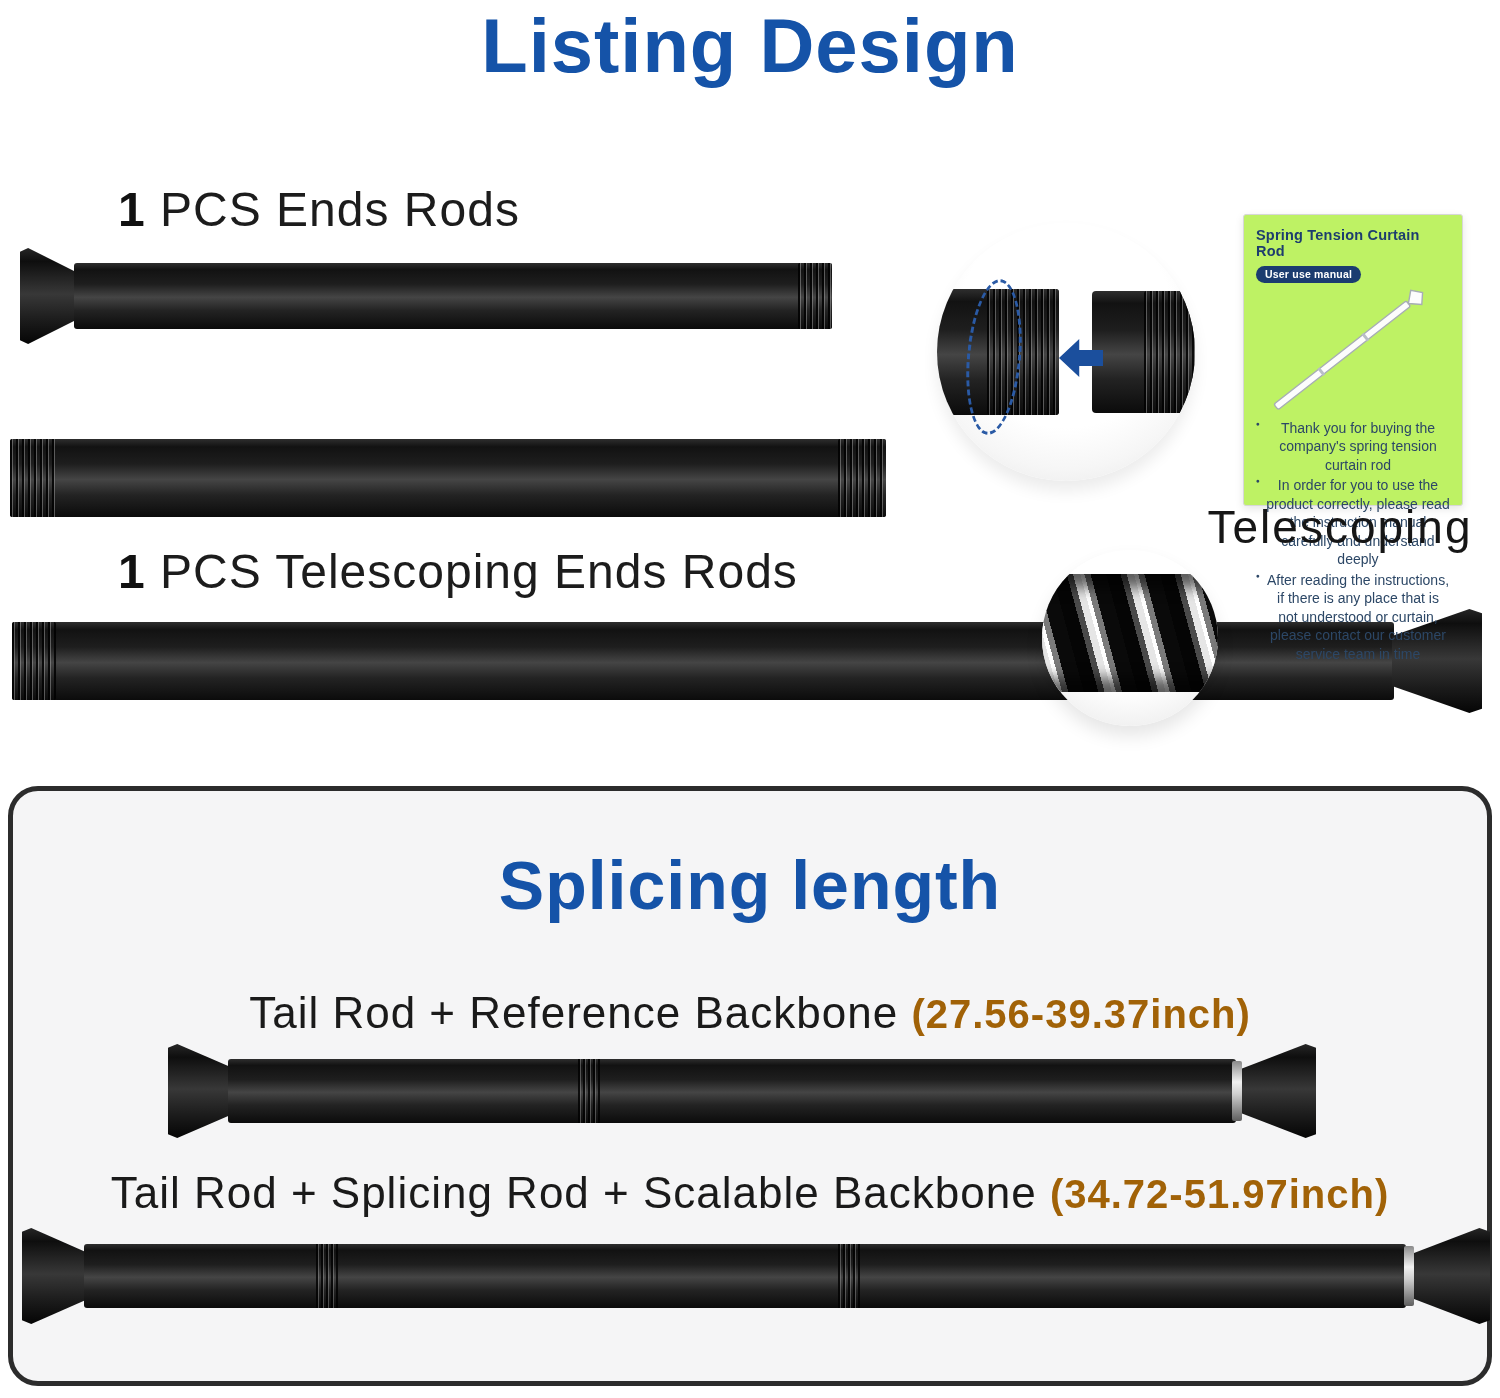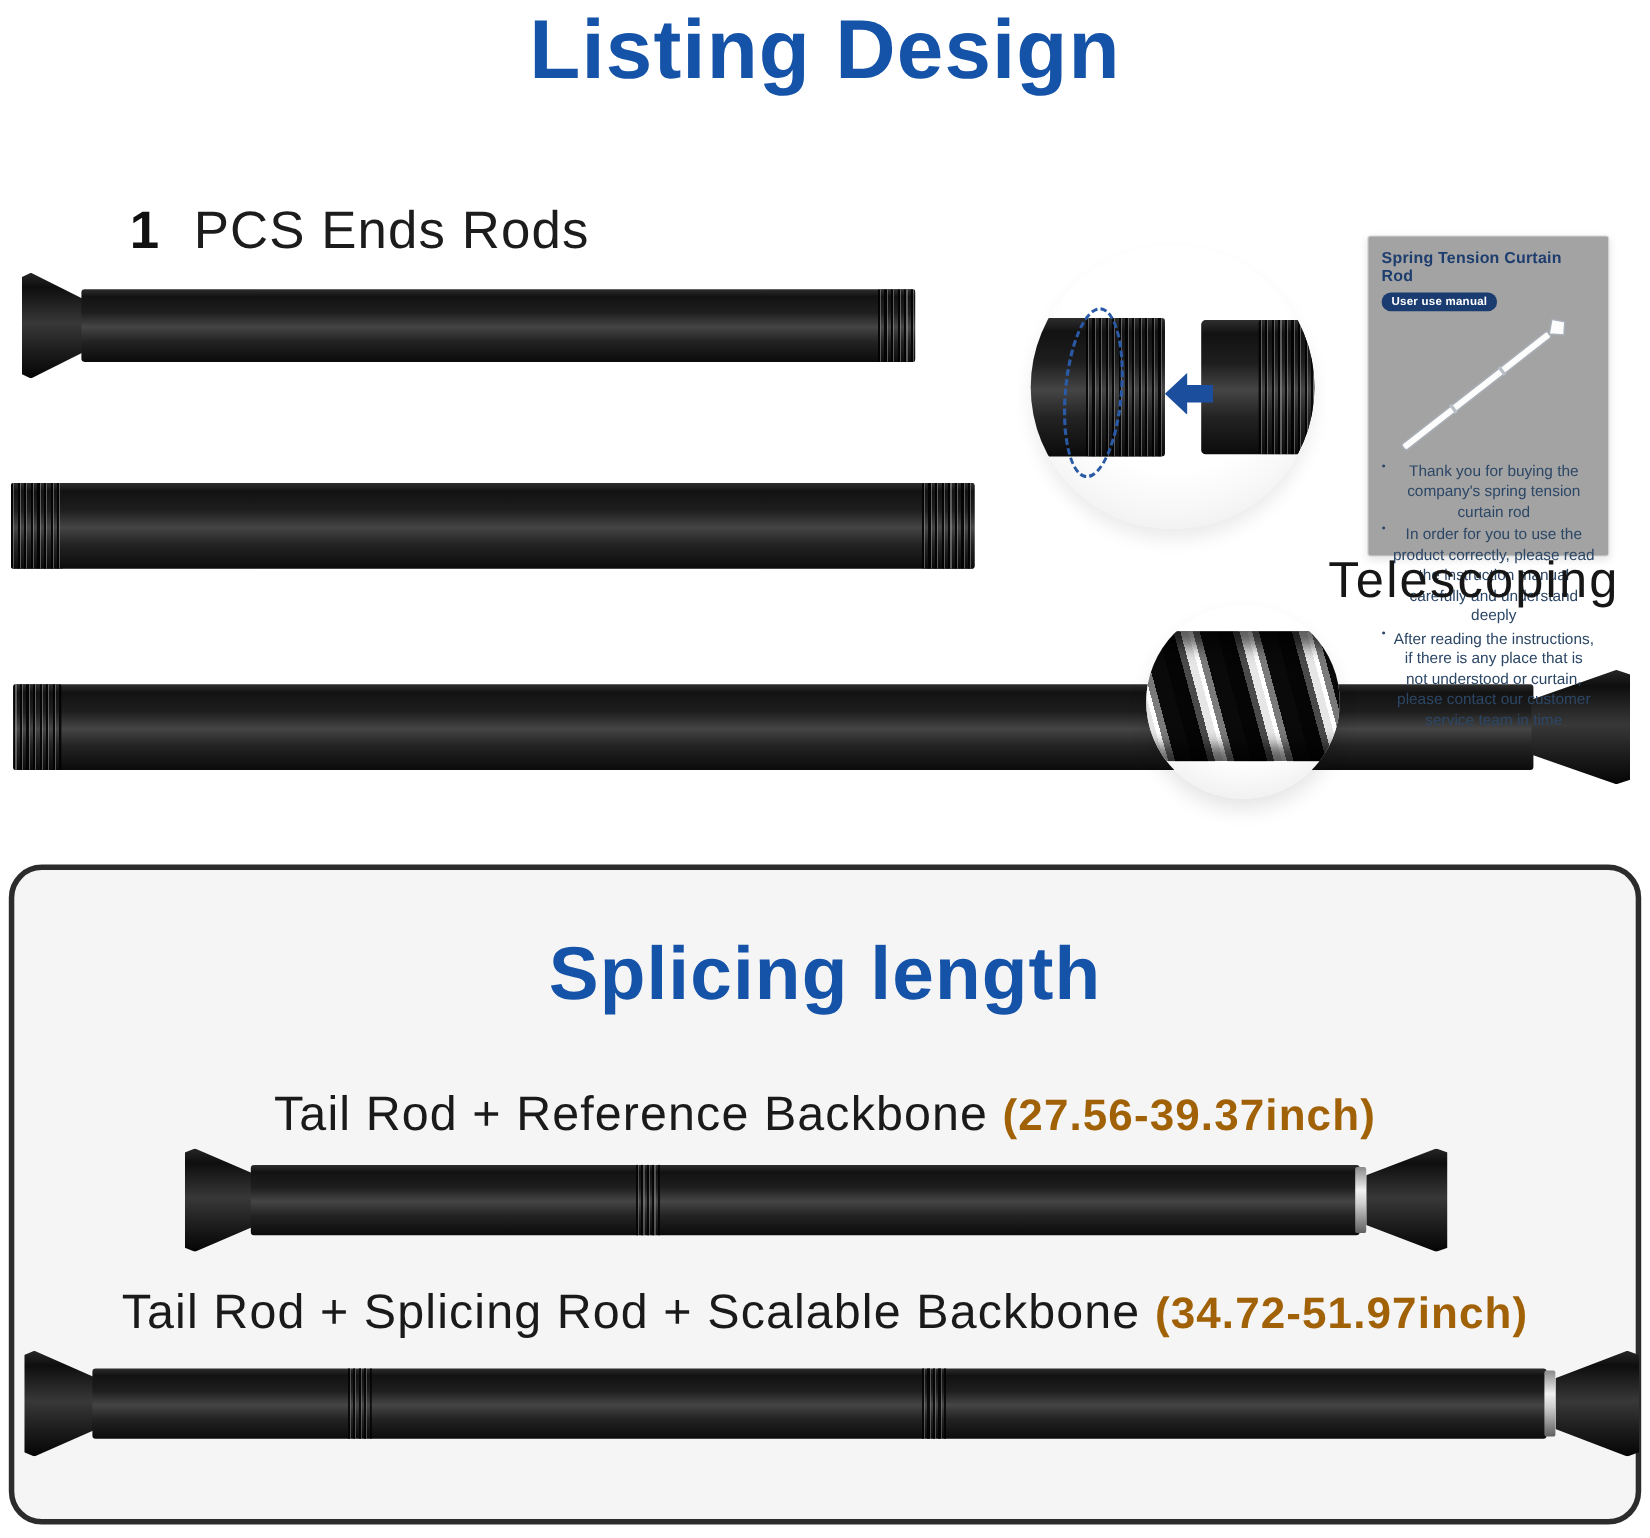--- a/index.html
+++ b/index.html
@@ -10,21 +10,21 @@
   }
   html,body{margin:0;padding:0;background:#fff;}
   body{font-family:"Liberation Sans",sans-serif;}
   .canvas{position:relative;width:1500px;height:1398px;background:#fff;overflow:hidden;}
 
   .page-title{position:absolute;left:0;right:0;top:2px;text-align:center;
     font-size:76px;font-weight:bold;color:var(--accent);letter-spacing:1px;}
 
   .part-label{position:absolute;left:118px;font-size:48px;color:#1c1c1c;letter-spacing:1px;}
   .part-label .qty{font-weight:bold;color:#111;}
-  .part-label .pname{font-weight:400;margin-left:16px;}
+  .part-label .pname{font-weight:400;}
 
   .rod{position:absolute;}
   .rod-body{position:absolute;background:var(--rod);border-radius:3px;}
   .threads{position:absolute;top:0;bottom:0;border-radius:2px;
     background-image:
       repeating-linear-gradient(90deg, rgba(0,0,0,.85) 0 2px, rgba(175,175,175,.45) 2px 3px, rgba(0,0,0,0) 3px 6px),
       var(--rod);}
   .joint{position:absolute;top:0;bottom:0;width:22px;
     background-image:repeating-linear-gradient(90deg, rgba(0,0,0,.8) 0 2px, rgba(170,170,170,.4) 2px 3px, rgba(0,0,0,0) 3px 5px);}
   .cap-left{position:absolute;top:0;background:var(--cap);
@@ -43,21 +43,21 @@
 
   .inset-circle{position:absolute;left:937px;top:223px;width:258px;height:258px;border-radius:50%;
     background:radial-gradient(circle at 50% 38%, #ffffff 52%, #f6f6f6 72%, #e9e9e9 90%, #e1e1e1 100%);
     overflow:hidden;box-shadow:0 10px 16px rgba(0,0,0,.08);}
   .pipe{position:absolute;background:var(--rod);border-radius:4px;}
   .pipe .threads{border-radius:3px;}
   .arrow-left{position:absolute;background:#1b4f9d;
     clip-path:polygon(0 50%,46% 0,46% 29%,100% 29%,100% 71%,46% 71%,46% 100%);}
   .dash-ellipse{position:absolute;border:3px dashed #2a5aa5;border-radius:50%;transform:rotate(5deg);}
 
-  .manual-card{position:absolute;left:1243px;top:214px;width:220px;height:292px;background:#a3a3a3;
+  .manual-card{position:absolute;left:1243px;top:214px;width:220px;height:292px;background:#bef264;
     border:1px solid #d7d7d7;border-radius:3px;box-shadow:0 3px 8px rgba(0,0,0,.10);
     padding:12px 12px 8px 12px;box-sizing:border-box;}
   .manual-title{font-size:14.5px;font-weight:bold;color:#1d3d6e;letter-spacing:.2px;}
   .manual-badge{display:inline-block;margin-top:7px;background:#1b3c70;color:#fff;font-size:10.5px;
     font-weight:bold;padding:2px 9px 3px 9px;border-radius:10px;letter-spacing:.2px;}
   .manual-rod{display:block;margin:2px auto 0 auto;}
   .manual-bullets{margin-top:2px;}
   .bullet{position:relative;padding-left:10px;font-size:14px;line-height:1.32;color:#2c4766;margin-bottom:2px;text-align:center;}
   .bullet::before{content:"\25CF";position:absolute;left:0;top:1px;font-size:6.5px;color:#2c4766;}
 
@@ -89,20 +89,24 @@
     </div>
   </div>
 
   <div class="rod" style="left:10px;top:439px;width:876px;height:78px;">
     <div class="rod-body" style="left:0;top:0;width:876px;height:78px;">
       <div class="threads" style="left:0;width:48px;"></div>
       <div class="threads" style="right:0;width:48px;"></div>
     </div>
   </div>
 
+  <div class="part-label" style="top:544px;">
+    <span class="qty">1</span>
+    <span class="pname">PCS Telescoping Ends Rods</span>
+  </div>
   <div class="rod" style="left:12px;top:609px;width:1470px;height:104px;">
     <div class="rod-body" style="left:0;top:13px;width:1382px;height:78px;">
       <div class="threads" style="left:0;width:44px;"></div>
     </div>
     <div class="cap-right" style="left:1380px;width:90px;height:104px;"></div>
   </div>
   <div class="spring-circle">
     <div class="spring-band"></div>
   </div>
 

